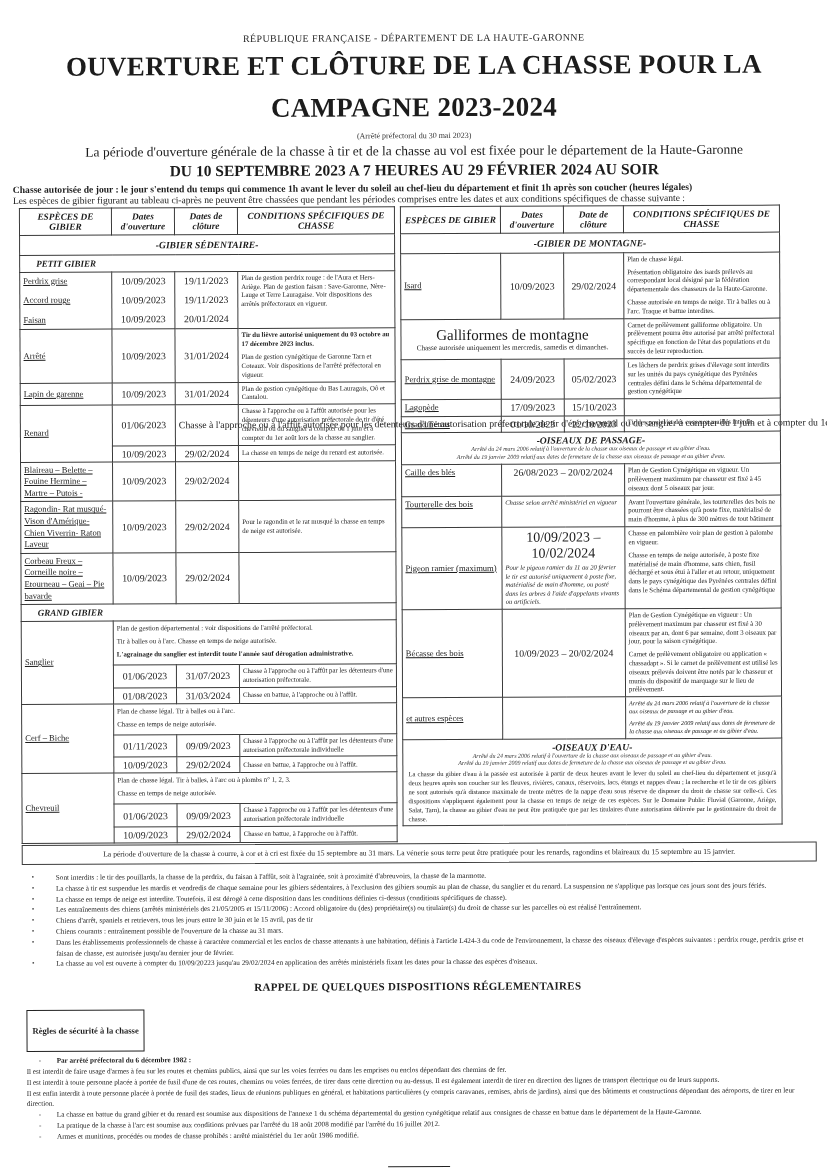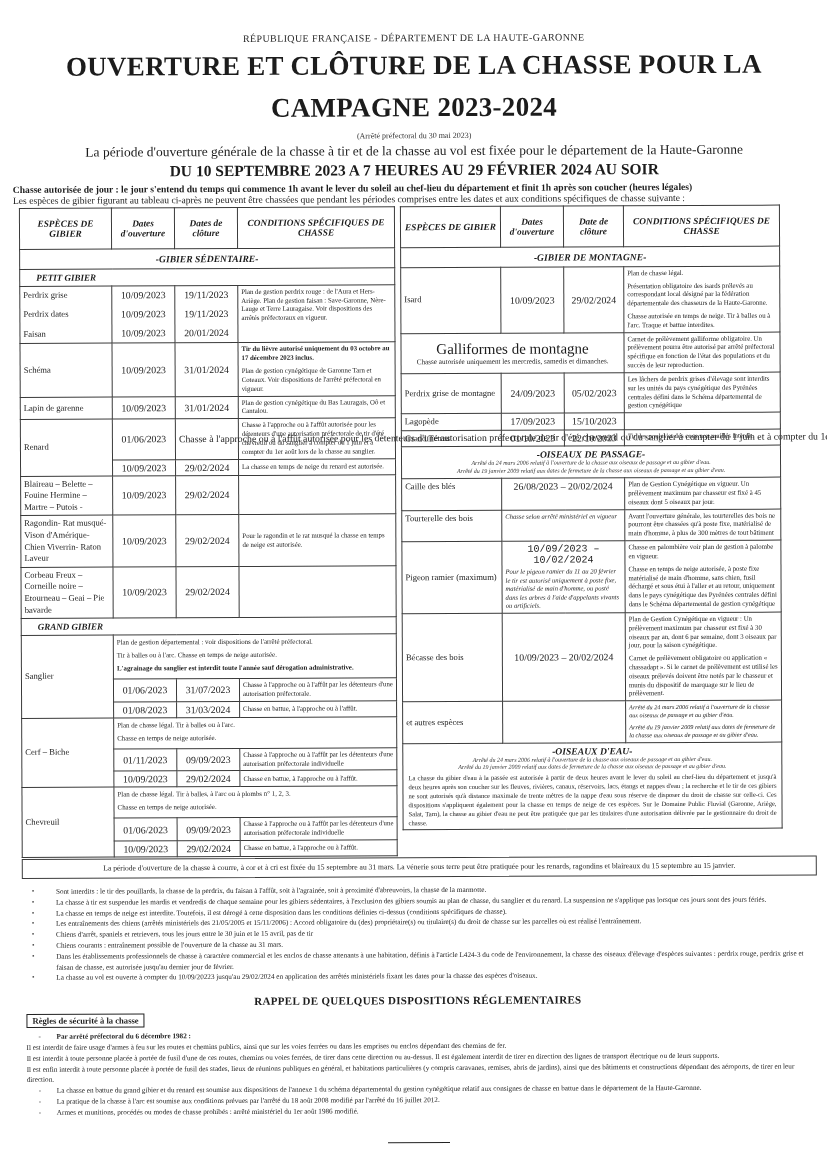--- a/index.html
+++ b/index.html
@@ -22,24 +22,24 @@
   .period-line{font-size:15.5px;font-weight:bold;margin-top:2px;}
   .jour-line{font-size:9.6px;font-weight:bold;margin-top:3px;text-align:left;padding:0 4px;}
   .especes-line{font-size:9.6px;text-align:left;padding:0 4px;}
 
   
   .tables{display:flex;align-items:flex-start;gap:5px;margin:2px 6px 0 10px;}
   table{border-collapse:collapse;table-layout:fixed;}
   td,th{border:1px solid #3b3b3b;vertical-align:top;padding:2px 3px;box-sizing:border-box;}
   .tbl-left{width:376px;}
   .tbl-right{width:380px;}
-  th{font-size:9.3px;font-style:italic;font-weight:bold;text-align:center;vertical-align:middle;padding:10px 2px;}
+  th{font-size:9.3px;font-style:italic;font-weight:bold;text-align:center;vertical-align:middle;padding:3px 2px;}
   .col-sp{width:92px;}
   .col-dt{width:63px;}
-  .sp{font-size:8.6px;line-height:1.35;}
+  .sp{font-size:8.6px;line-height:1.35;text-decoration:underline;}
   .dt{font-size:9.8px;text-align:center;white-space:nowrap;}
   .vmid{vertical-align:middle;}
   .cond{font-size:6.8px;line-height:1.3;color:#222;}
   .cond div{margin-bottom:4px;}
   .cond div:last-child{margin-bottom:0;}
   .section-row{font-size:9.6px;font-weight:bold;font-style:italic;text-align:center;padding:4px 2px;}
   .subsection-row{font-size:9px;font-weight:bold;font-style:italic;padding:3px 2px 3px 16px;}
   .ml div{margin:1px 0 8px 0;}
   .ml div:last-child{margin-bottom:1px;}
   .note-cell{font-size:6.9px;line-height:1.45;}
@@ -56,21 +56,21 @@
     font-size:7.6px;text-align:center;line-height:1.3;
   }
 
   
   .notes{margin:8px 14px 0 18px;}
   .note-item{font-size:7.2px;line-height:1.5;position:relative;padding-left:26px;text-align:left;}
   .note-item::before{content:"▪";position:absolute;left:2px;top:0;font-size:6px;}
 
   
   .rappel-title{font-size:11px;font-weight:bold;margin-top:12px;letter-spacing:.3px;}
-  .security-box{display:inline-block;border:1.5px solid #222;padding:1px 5px;font-size:8.6px;font-weight:bold;margin:6px 0 2px 14px;font-family:Liberation Serif, serif;}
+  .security-box{display:inline-block;border:1.5px solid #222;padding:15px 5px;font-size:8.6px;font-weight:bold;margin:16px 0 2px 14px;font-family:Liberation Serif, serif;}
   .rappel{margin:2px 14px 0 14px;font-size:7.2px;line-height:1.5;text-align:left;}
   .r-item{position:relative;padding-left:30px;}
   .r-item::before{content:"-";position:absolute;left:12px;top:0;}
   .r-par{padding-left:0;}
   .bottom-rule{width:62px;border-top:1.6px solid #222;margin:26px auto 0 auto;}
 </style>
 </head>
 <body>
 
 <div class="doc">
@@ -105,37 +105,37 @@
       </tr>
       <tr>
         <td class="section-row" colspan="4">-GIBIER SÉDENTAIRE-</td>
       </tr>
       <tr>
         <td class="subsection-row" colspan="4">PETIT GIBIER</td>
       </tr>
       <tr>
         <td class="sp ml">
           <div>Perdrix grise</div>
-          <div>Perdrix dates</div>
+          <div>Accord rouge</div>
           <div>Faisan</div>
         </td>
         <td class="dt ml">
           <div>10/09/2023</div>
           <div>10/09/2023</div>
           <div>10/09/2023</div>
         </td>
         <td class="dt ml">
           <div>19/11/2023</div>
           <div>19/11/2023</div>
           <div>20/01/2024</div>
         </td>
         <td class="cond">Plan de gestion perdrix rouge : de l'Aura et Hers-Ariège. Plan de gestion faisan : Save-Garonne, Nère-Lauge et Terre Lauragaise. Voir dispositions des arrêtés préfectoraux en vigueur.</td>
       </tr>
       <tr>
-        <td class="sp vmid">Schéma</td>
+        <td class="sp vmid">Arrêté</td>
         <td class="dt vmid">10/09/2023</td>
         <td class="dt vmid">31/01/2024</td>
         <td class="cond">
           <div class="b">Tir du lièvre autorisé uniquement du 03 octobre au 17 décembre 2023 inclus.</div>
           <div>Plan de gestion cynégétique de Garonne Tarn et Coteaux. Voir dispositions de l'arrêté préfectoral en vigueur.</div>
         </td>
       </tr>
       <tr>
         <td class="sp vmid">Lapin de garenne</td>
         <td class="dt vmid">10/09/2023</td>
@@ -294,21 +294,21 @@
         <td class="cond">Plan de Gestion Cynégétique en vigueur. Un prélèvement maximum par chasseur est fixé à 45 oiseaux dont 5 oiseaux par jour.</td>
       </tr>
       <tr>
         <td class="sp">Tourterelle des bois</td>
         <td class="dates-note" colspan="2">Chasse selon arrêté ministériel en vigueur</td>
         <td class="cond">Avant l'ouverture générale, les tourterelles des bois ne pourront être chassées qu'à poste fixe, matérialisé de main d'homme, à plus de 300 mètres de tout bâtiment</td>
       </tr>
       <tr>
         <td class="sp vmid">Pigeon ramier (maximum)</td>
         <td colspan="2">
-          <div class="dates-span" style="font-size:10px;font-family:Liberation Mono, monospace;">10/09/2023 – 10/02/2024</div>
+          <div class="dates-span" style="font-size:14px;">10/09/2023 – 10/02/2024</div>
           <div class="dates-note">Pour le pigeon ramier du 11 au 20 février le tir est autorisé uniquement à poste fixe, matérialisé de main d'homme, ou posté dans les arbres à l'aide d'appelants vivants ou artificiels.</div>
         </td>
         <td class="cond">
           <div>Chasse en palombière voir plan de gestion à palombe en vigueur.</div>
           <div>Chasse en temps de neige autorisée, à poste fixe matérialisé de main d'homme, sans chien, fusil déchargé et sous étui à l'aller et au retour, uniquement dans le pays cynégétique des Pyrénées centrales défini dans le Schéma départemental de gestion cynégétique</div>
         </td>
       </tr>
       <tr>
         <td class="sp vmid">Bécasse des bois</td>
         <td class="dates-span vmid" colspan="2">10/09/2023 – 20/02/2024</td>

